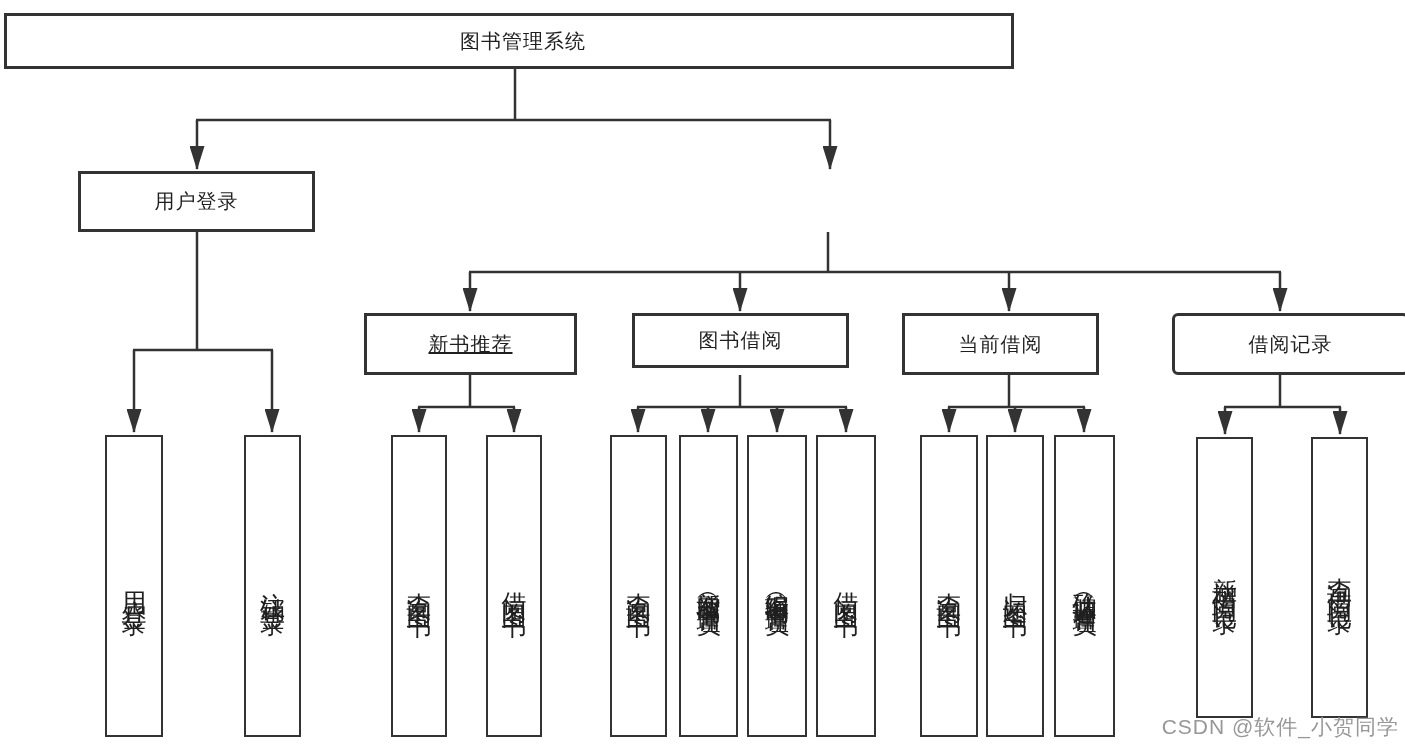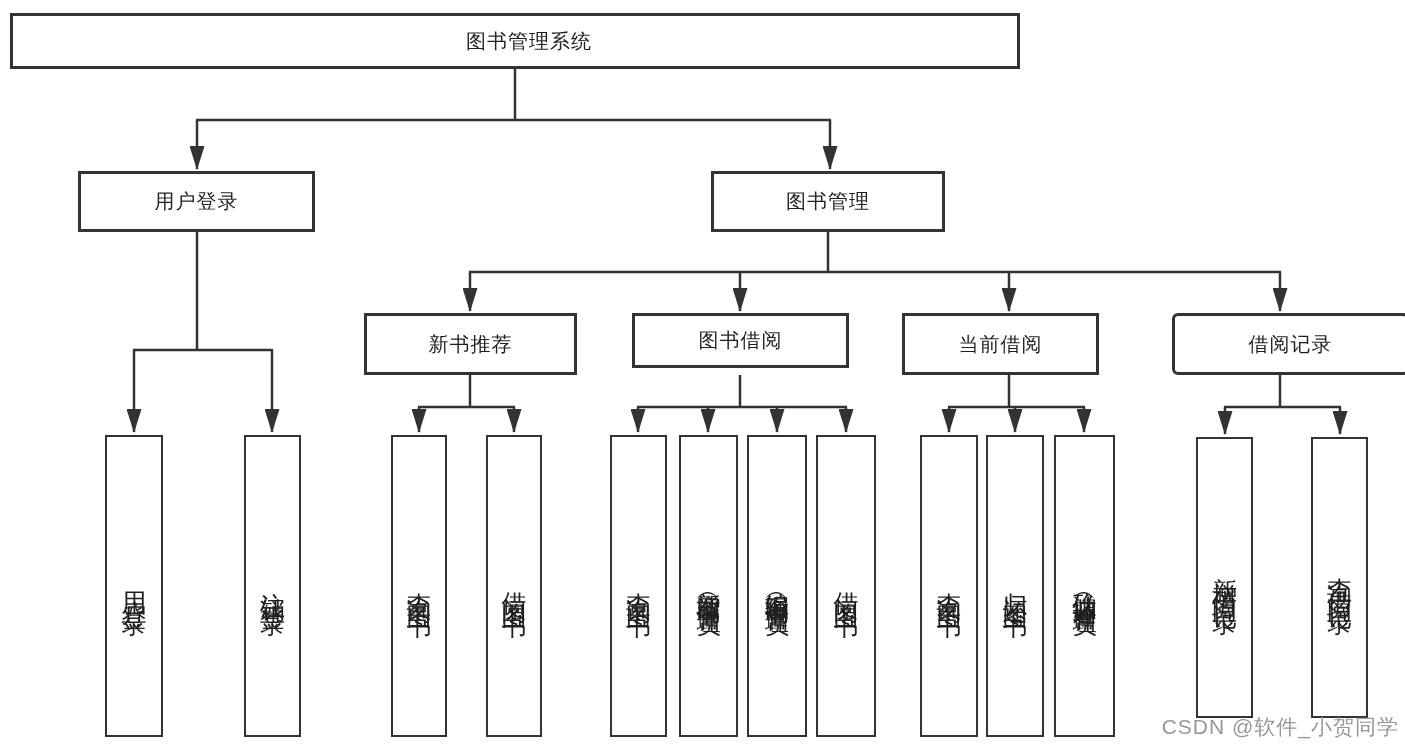--- a/index.html
+++ b/index.html
@@ -113,32 +113,29 @@
       <path d="M1015,407 V432" marker-end="url(#arrow)"></path>
       <path d="M1084,407 V432" marker-end="url(#arrow)"></path>
 
       <path d="M1280,375 V408"></path>
       <path d="M1224,407 H1341"></path>
       <path d="M1225,407 V434" marker-end="url(#arrow)"></path>
       <path d="M1340,407 V434" marker-end="url(#arrow)"></path>
     </g>
   </svg>
 
-  <div class="node node-h node-root" style="left:10px; top:13px; width:1010px; height:56px;padding-left:28px;">
+  <div class="node node-h node-root" style="left:4px; top:13px; width:1010px; height:56px;padding-left:28px;">
     <span>图书管理系统</span>
   </div>
 
   <div class="node node-h" style="left:78px; top:171px; width:237px; height:61px;">
     <span>用户登录</span>
   </div>
-  <div class="node node-h" style="left:711px; top:171px; width:234px; height:61px;">
-    <span>图书管理</span>
-  </div>
 
-  <div class="node node-h" style="left:364px; top:313px; width:213px; height:62px;">
+  <div class="node node-h" style="left:364px; top:313px; width:213px; height:62px;text-decoration:underline;">
     <span>新书推荐</span>
   </div>
   <div class="node node-h" style="left:632px; top:313px; width:217px; height:55px;">
     <span>图书借阅</span>
   </div>
   <div class="node node-h" style="left:902px; top:313px; width:197px; height:62px;">
     <span>当前借阅</span>
   </div>
   <div class="node node-h" style="left:1172px; top:313px; width:237px; height:62px;border-radius:6px;">
     <span>借阅记录</span>

